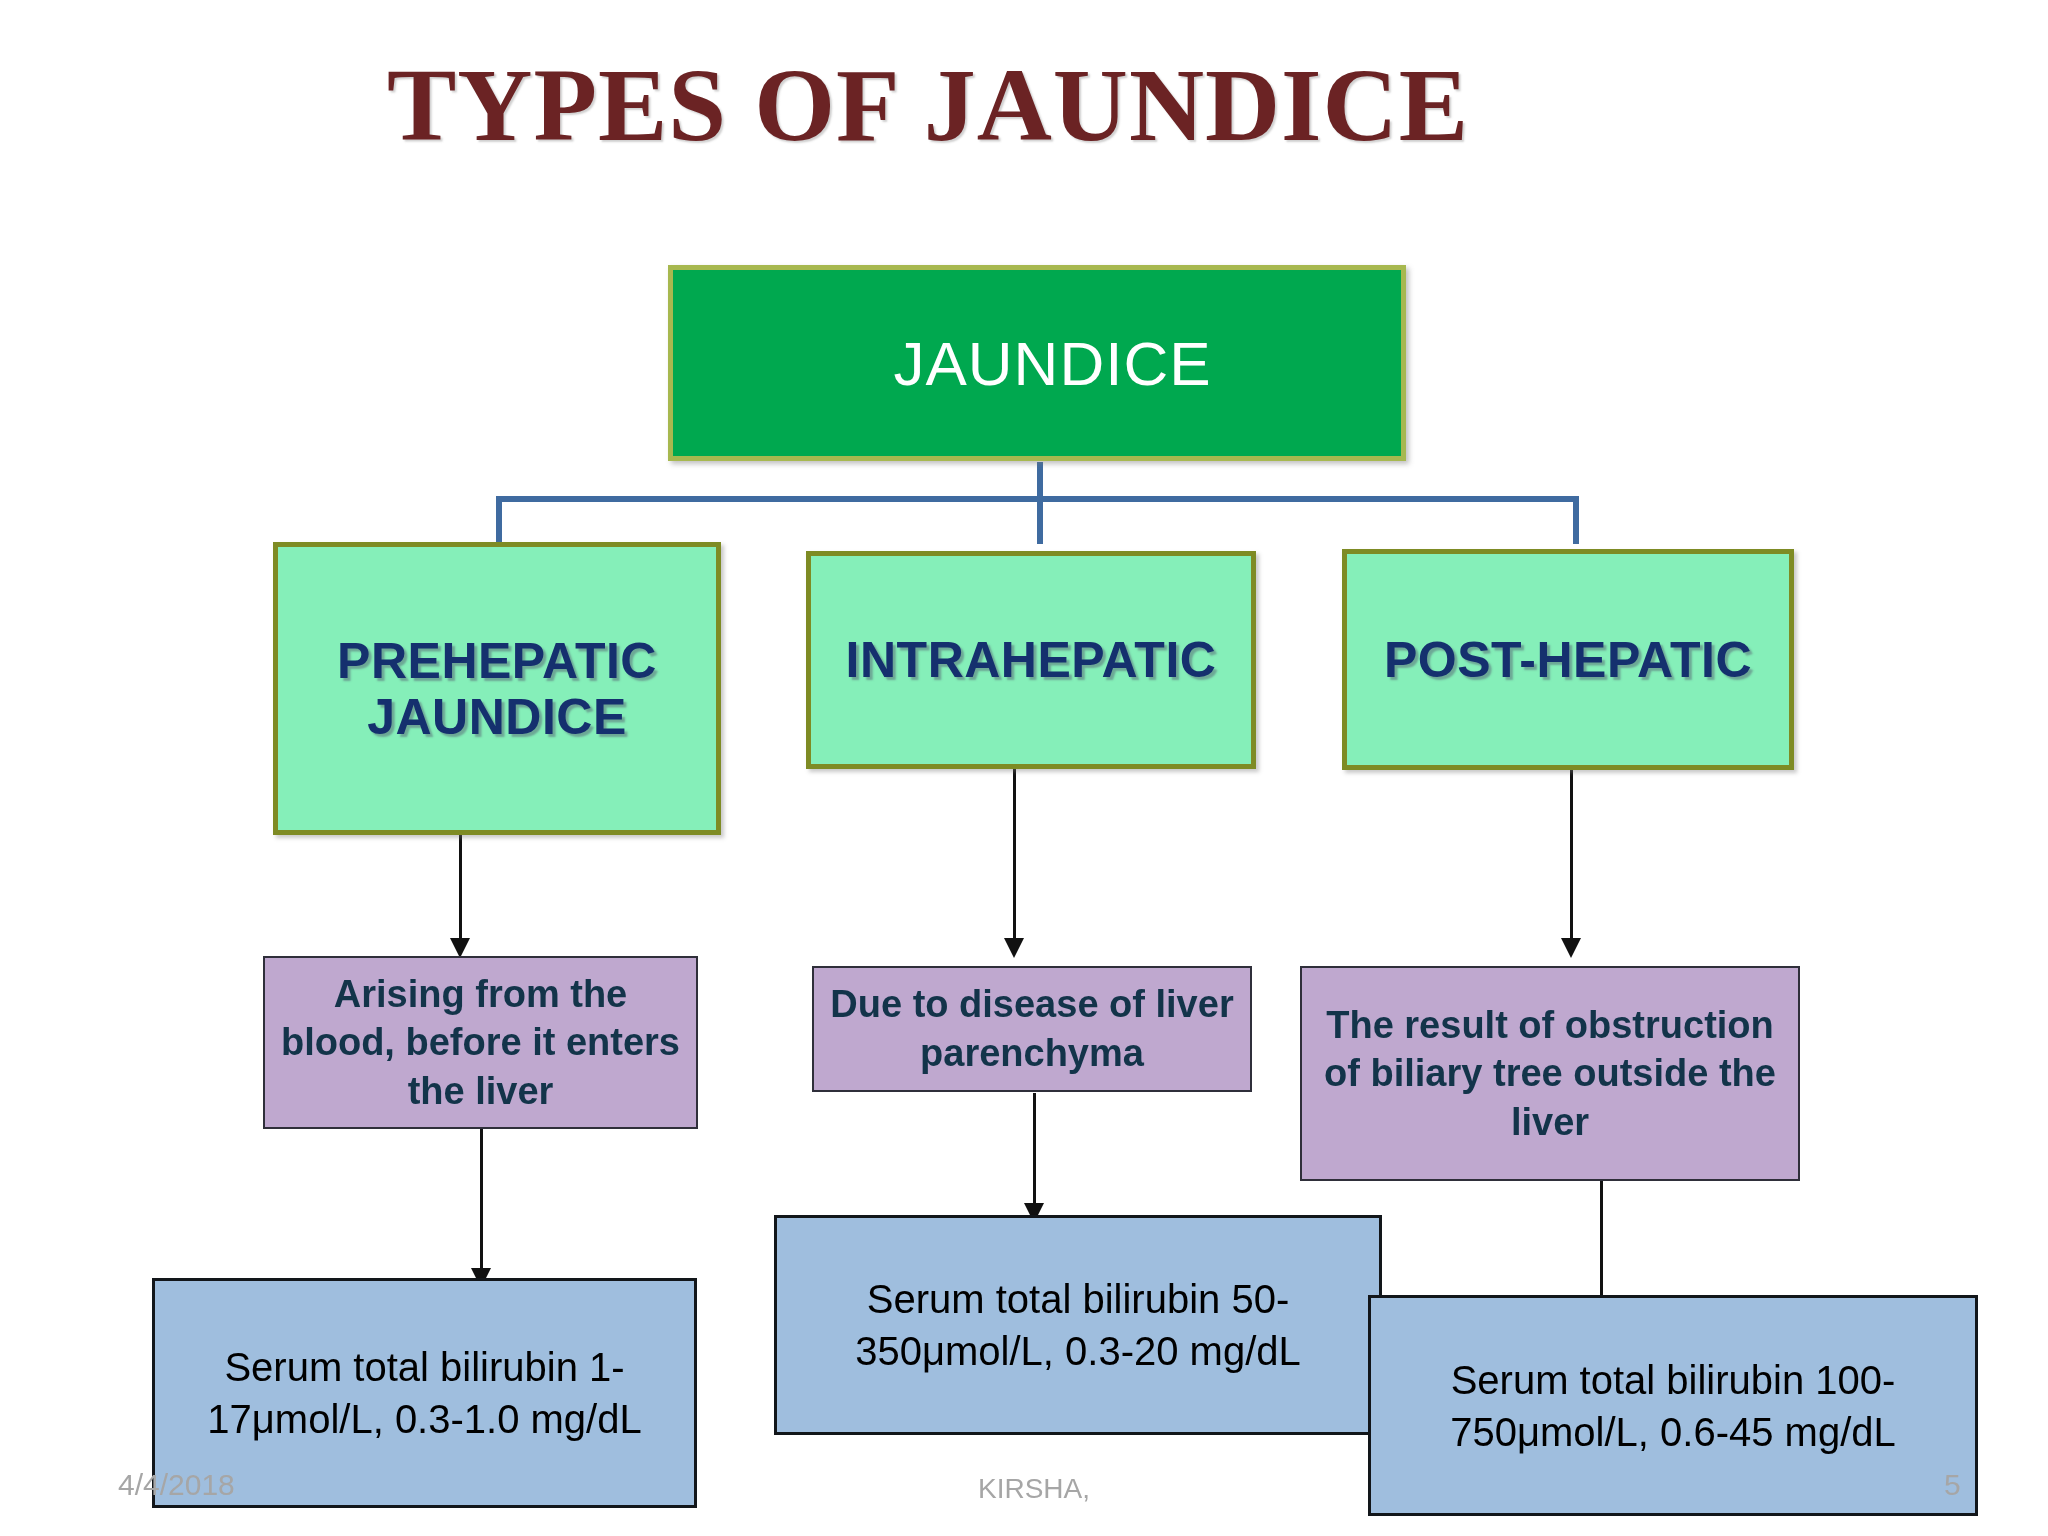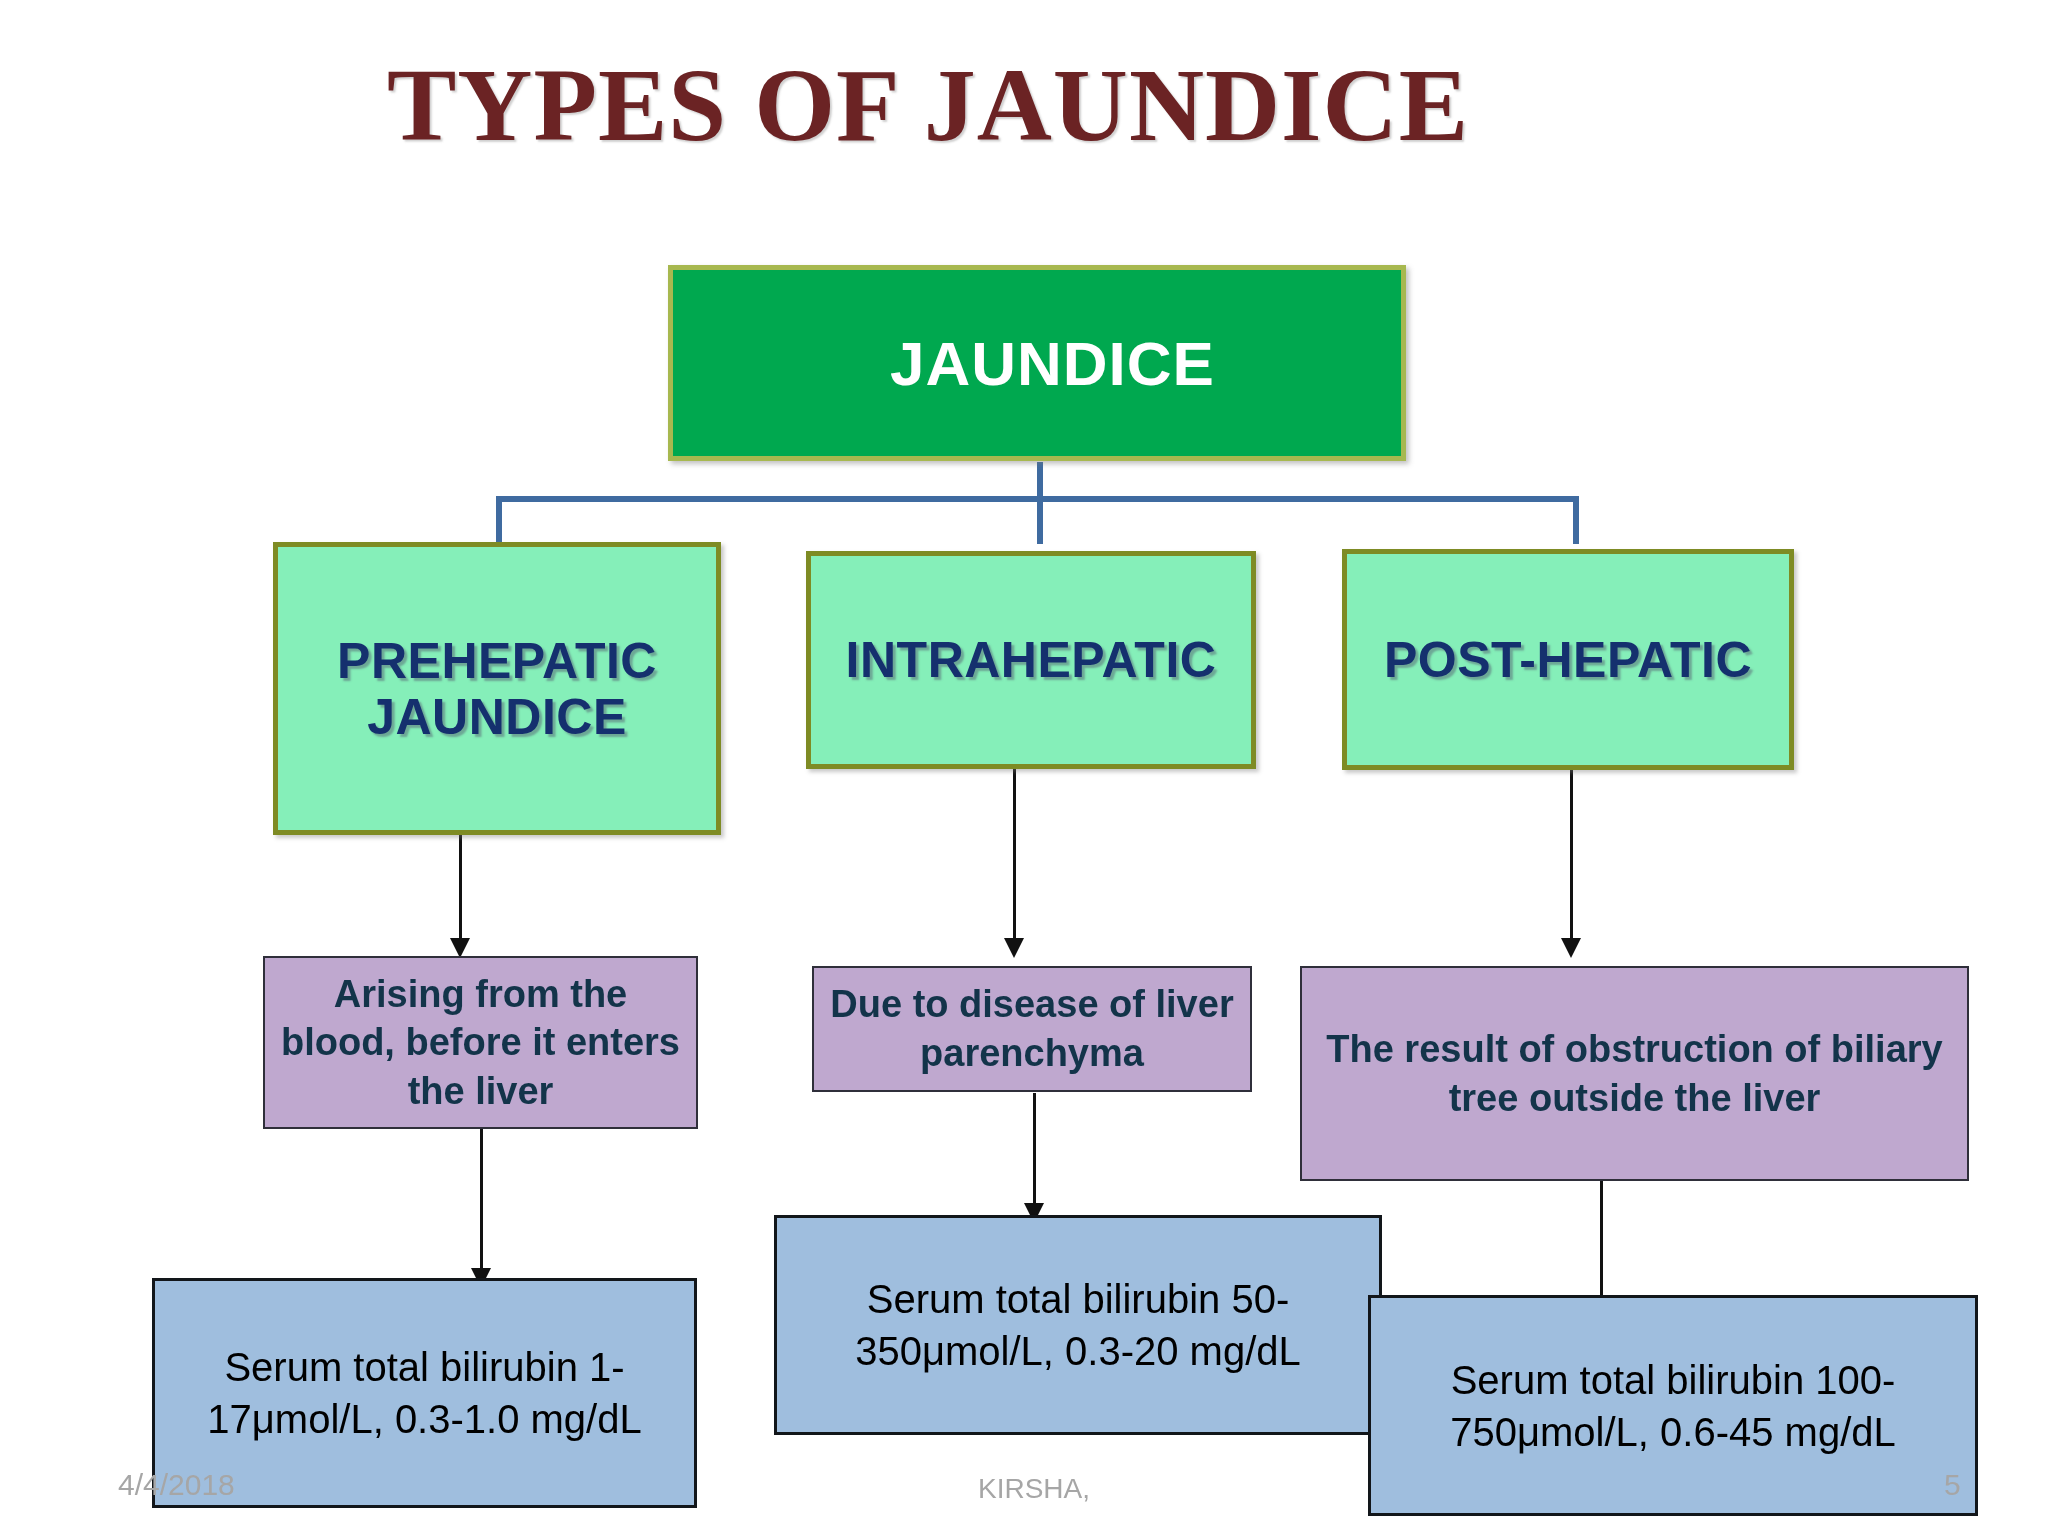--- a/index.html
+++ b/index.html
@@ -48,21 +48,21 @@
     align-items: center;
     justify-content: center;
     text-align: center;
   }
 
   
   .node-root {
     background: #00A84F;
     border: 5px solid #A7B84F;
     color: #ffffff;
-    font-weight: bold;
+    font-weight: normal;
     font-size: 62px;
     letter-spacing: 1px;
     box-shadow: 3px 3px 5px rgba(120,120,120,0.45);
     padding-left: 31px;
   }
 
   
   .node-cat {
     background: #85EFB9;
     border: 5px solid #7E8B24;
@@ -180,21 +180,21 @@
   <div class="node node-cat" style="left:273px; top:542px; width:448px; height:293px;">PREHEPATIC JAUNDICE</div>
 
   <div class="node node-cat" style="left:806px; top:551px; width:450px; height:218px;">INTRAHEPATIC</div>
 
   <div class="node node-cat" style="left:1342px; top:549px; width:452px; height:221px;">POST-HEPATIC</div>
 
   <div class="node node-desc" style="left:263px; top:956px; width:435px; height:173px;">Arising from the blood, before it enters the liver</div>
 
   <div class="node node-desc" style="left:812px; top:966px; width:440px; height:126px;">Due to disease of liver parenchyma</div>
 
-  <div class="node node-desc" style="left:1300px; top:966px; width:669px; height:215px;">The result of obstruction of biliary tree outside the liver</div>
+  <div class="node node-desc" style="left:1300px; top:966px; width:500px; height:215px;">The result of obstruction of biliary tree outside the liver</div>
 
   <div class="node node-val" style="left:152px; top:1278px; width:545px; height:230px;">Serum total bilirubin 1-17μmol/L, 0.3-1.0 mg/dL</div>
 
   <div class="node node-val" style="left:726px; top:1215px; width:608px; height:220px;margin-left:48px;">Serum total bilirubin 50-350μmol/L, 0.3-20 mg/dL</div>
 
   <div class="node node-val" style="left:1368px; top:1295px; width:610px; height:221px;">Serum total bilirubin 100-750μmol/L, 0.6-45 mg/dL</div>
 
   <div class="footer-text" id="footer-date">4/4/2018</div>
 
   <div class="footer-text" id="footer-author">KIRSHA,</div>

